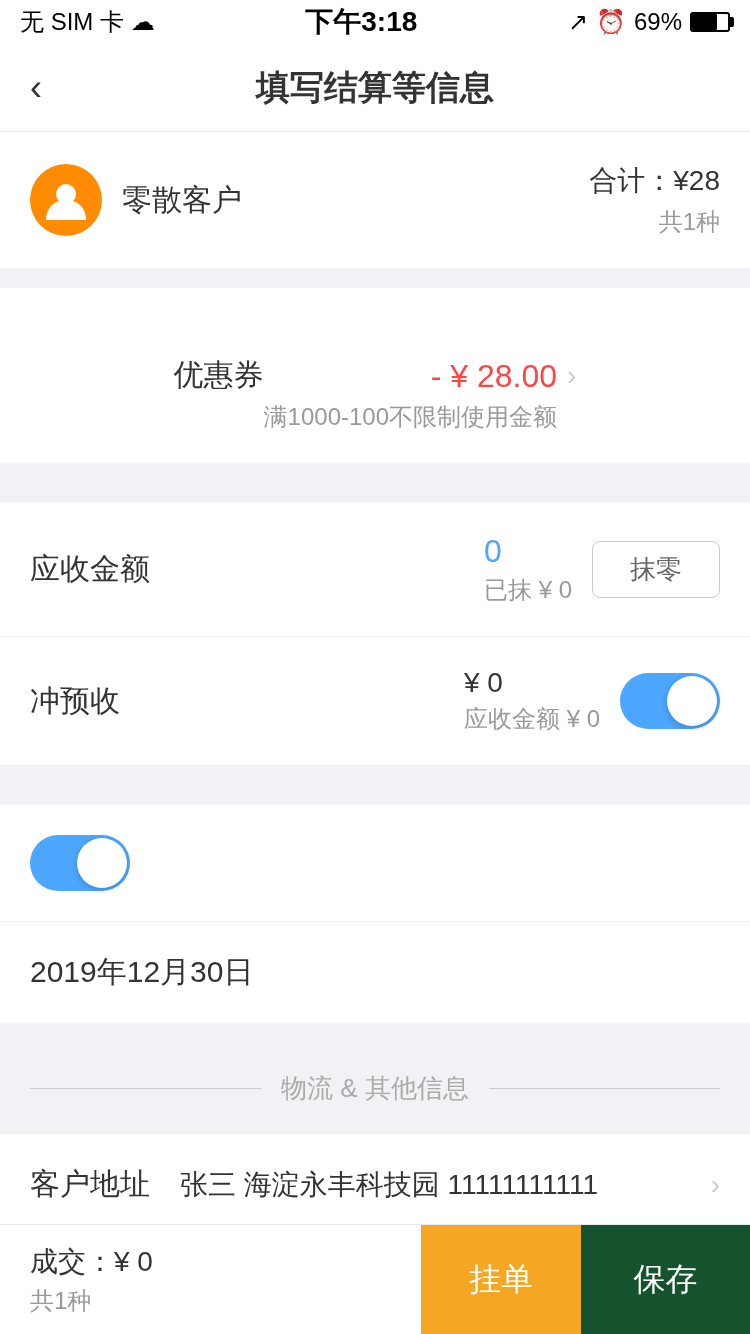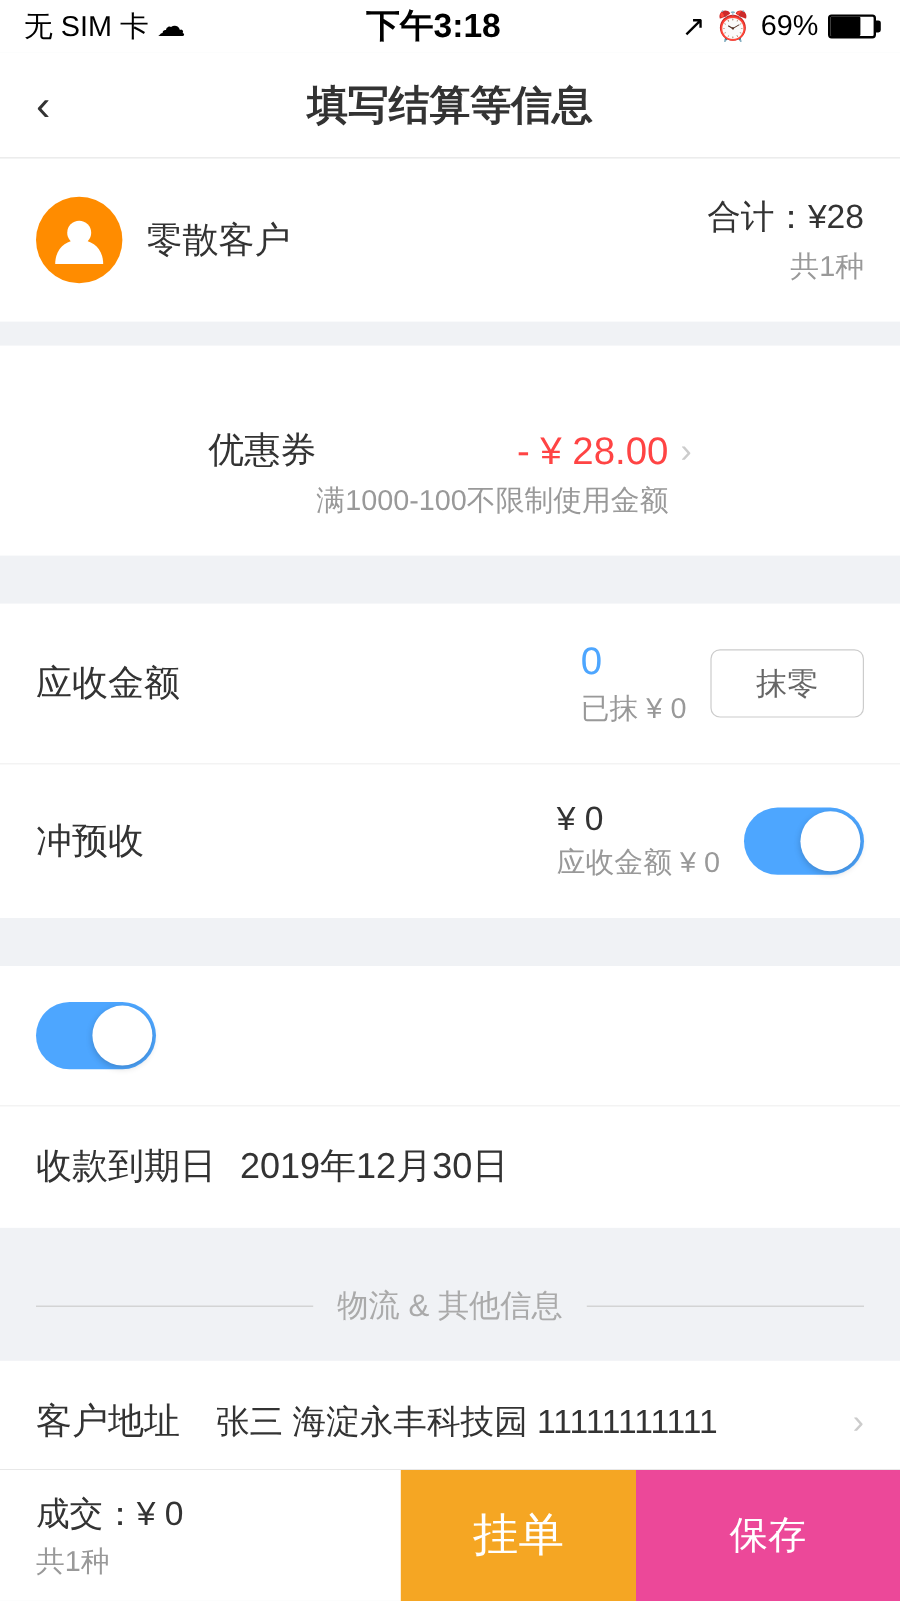--- a/index.html
+++ b/index.html
@@ -253,35 +253,35 @@
       border-top: 1px solid #e8e8e8;
     }
     .bottom-info {
       flex: 1;
       padding: 0 30px;
     }
     .bottom-deal { font-size: 28px; color: #333; }
     .bottom-deal span { color: #333; font-weight: 500; }
     .bottom-count { font-size: 24px; color: #999; margin-top: 4px; }
     .btn-hang {
-      width: 196px;
+      width: 160px;
       height: 110px;
       background: #f5a623;
       display: flex;
       align-items: center;
       justify-content: center;
-      font-size: 38px;
+      font-size: 32px;
       color: #fff;
       font-weight: 500;
       cursor: pointer;
     }
     .btn-save {
-      width: 220px;
+      width: 169px;
       height: 110px;
-      background: #ec4899;
+      background: #14532d;
       display: flex;
       align-items: center;
       justify-content: center;
       font-size: 32px;
       color: #fff;
       font-weight: 500;
       cursor: pointer;
     }
   </style>
 </head>
@@ -366,21 +366,20 @@
 
   <div class="section-divider"></div>
 
   <div class="debit-section">
     <div class="debit-row">
       <div class="toggle-switch">
         <div class="toggle-knob"></div>
       </div>
     </div>
     <div class="due-date-row">
-      <span class="due-date-label">收款到期日</span>
       <span class="due-date-value">2019年12月30日</span>
     </div>
   </div>
 
   <div class="logistics-divider">
     <div class="divider-line"></div>
     <span class="divider-text">物流 &amp; 其他信息</span>
     <div class="divider-line"></div>
   </div>
 

